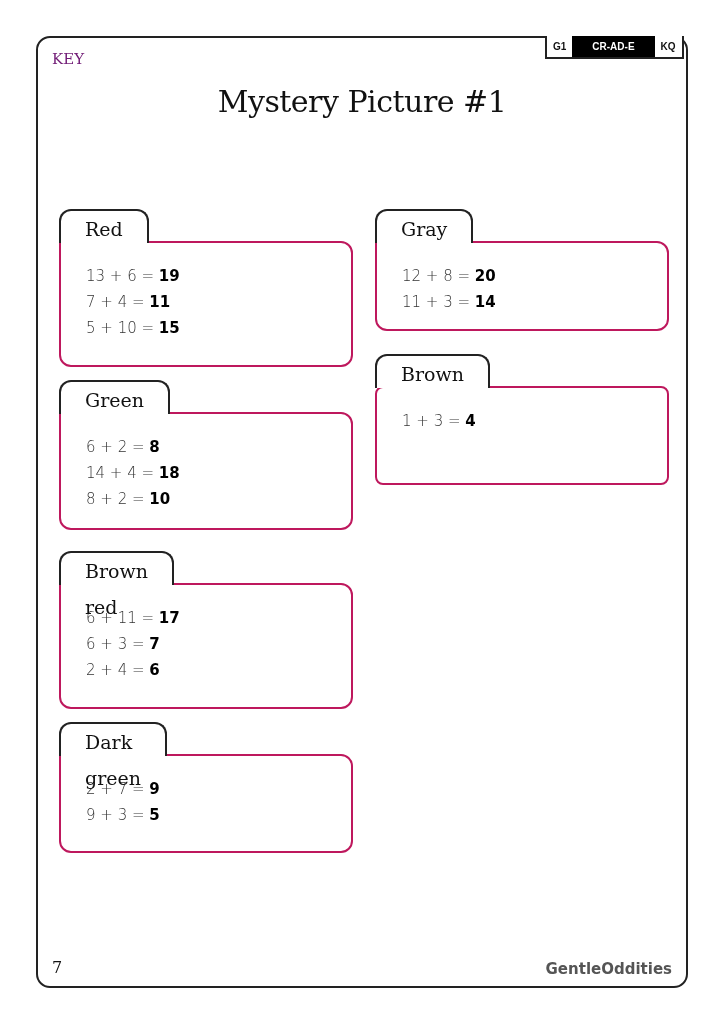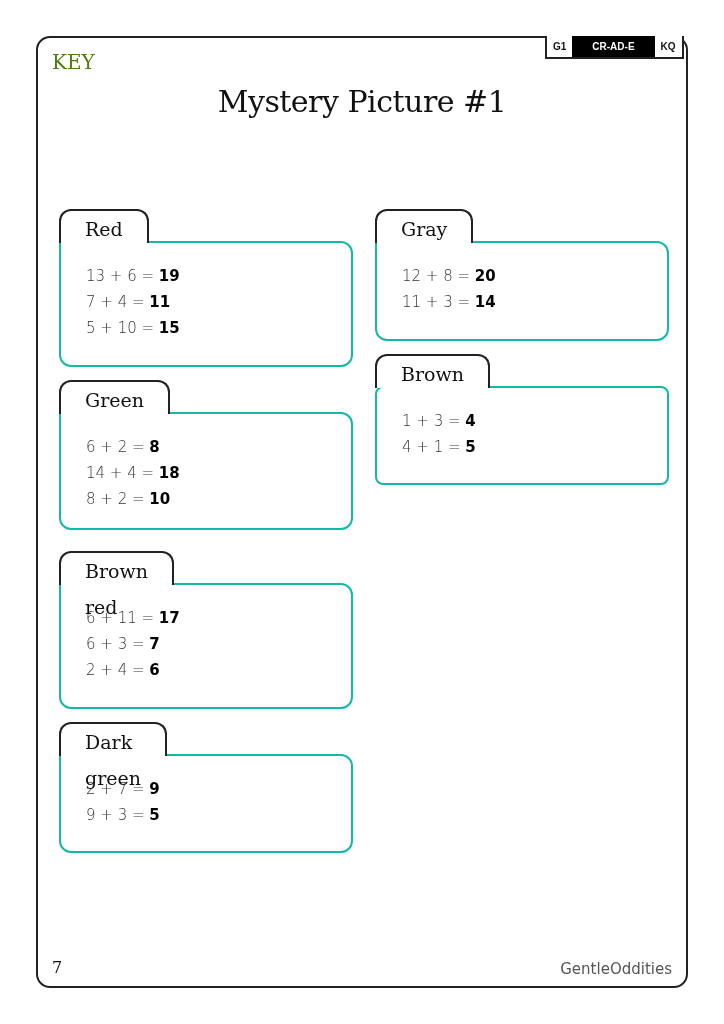--- a/index.html
+++ b/index.html
@@ -1,30 +1,30 @@
 <!DOCTYPE html>
 <html><head>
 <meta charset="utf-8">
 <style>
   html, body { margin: 0; padding: 0; background: #ffffff; }
   body { width: 724px; height: 1024px; position: relative; overflow: hidden; font-family: "Liberation Sans", sans-serif; color: #1a1a1a; }
   .page { position: absolute; left: 36px; top: 36px; width: 652px; height: 952px; border: 2px solid #222; border-radius: 14px; box-sizing: border-box; }
-  .key-label { position: absolute; left: 52px; top: 50px; font-family: "DejaVu Serif", serif; font-size: 20px; color: #4d7c0f; }
+  .key-label { position: absolute; left: 52px; top: 50px; font-family: "DejaVu Serif", serif; font-size: 15px; color: #701a75; }
   .tags { position: absolute; left: 545px; top: 36px; display: flex; height: 23px; border: 2px solid #222; border-top: none; box-sizing: border-box; }
   .tag { font-family: "Liberation Sans", sans-serif; font-weight: bold; font-size: 10px; display: flex; align-items: center; justify-content: center; padding: 0 6px; height: 21px; }
   .tag.light { background: #fff; color: #111; }
   .tag.dark { background: #000; color: #fff; padding: 0 20px; }
   .title { position: absolute; left: 0; width: 724px; top: 84px; text-align: center; font-family: "DejaVu Serif", serif; font-size: 30px; color: #111; letter-spacing: -0.5px; }
   .card { position: absolute; }
   .card .tab { position: absolute; left: 0; top: 0; height: 34px; border: 2px solid #222; border-bottom: none; border-radius: 12px 12px 0 0; background: #fff; box-sizing: border-box; padding: 0 24px; font-family: "DejaVu Serif", serif; font-size: 19px; line-height: 36px; color: #111; z-index: 2; }
-  .card .box { position: absolute; left: 0; top: 32px; width: 294px; border: 2px solid #14b8a6; border-radius: 0 12px 12px 12px; box-sizing: border-box; background: #fff; padding: 20px 0 0 25px; }
+  .card .box { position: absolute; left: 0; top: 32px; width: 294px; border: 2px solid #be185d; border-radius: 0 12px 12px 12px; box-sizing: border-box; background: #fff; padding: 20px 0 0 25px; }
   .eq { font-family: "DejaVu Sans", sans-serif; font-size: 15px; color: #333; height: 26px; line-height: 26px; font-weight: 300; }
   .eq .ans { color: #000; font-weight: bold; }
   .page-num { position: absolute; left: 52px; top: 958px; font-family: "DejaVu Serif", serif; font-size: 16px; color: #111; }
-  .brand { position: absolute; right: 52px; top: 960px; font-family: "DejaVu Sans", sans-serif; font-size: 15px; color: #555; font-weight: 400; }
+  .brand { position: absolute; right: 52px; top: 960px; font-family: "DejaVu Sans", sans-serif; font-size: 15px; color: #555; font-weight: 700; }
 </style>
 </head>
 <body>
 
 <div class="page"></div>
 
 <div class="key-label">KEY</div>
 
 <div class="tags">
   <div class="tag light">G1</div>
@@ -64,28 +64,27 @@
 <div class="card" style="left:59px; top:722px;">
   <div class="tab">Dark green</div>
   <div class="box" style="height:99px;">
     <div class="eq"><span>2 + 7 = </span><span class="ans">9</span></div>
     <div class="eq"><span>9 + 3 = </span><span class="ans">5</span></div>
   </div>
 </div>
 
 <div class="card" style="left:375px; top:209px;">
   <div class="tab">Gray</div>
-  <div class="box" style="height:100px;">
+  <div class="box" style="height:90px;">
     <div class="eq"><span>12 + 8 = </span><span class="ans">20</span></div>
     <div class="eq"><span>11 + 3 = </span><span class="ans">14</span></div>
   </div>
 </div>
 
 <div class="card" style="left:375px; top:354px;">
   <div class="tab">Brown</div>
   <div class="box" style="height:99px;border-radius:8px;">
     <div class="eq"><span>1 + 3 = </span><span class="ans">4</span></div>
-    <div class="eq"><span>4 + 1 = </span><span class="ans">5</span></div>
   </div>
 </div>
 
 <div class="page-num">7</div>
 <div class="brand">GentleOddities</div>
 
 </body></html>

